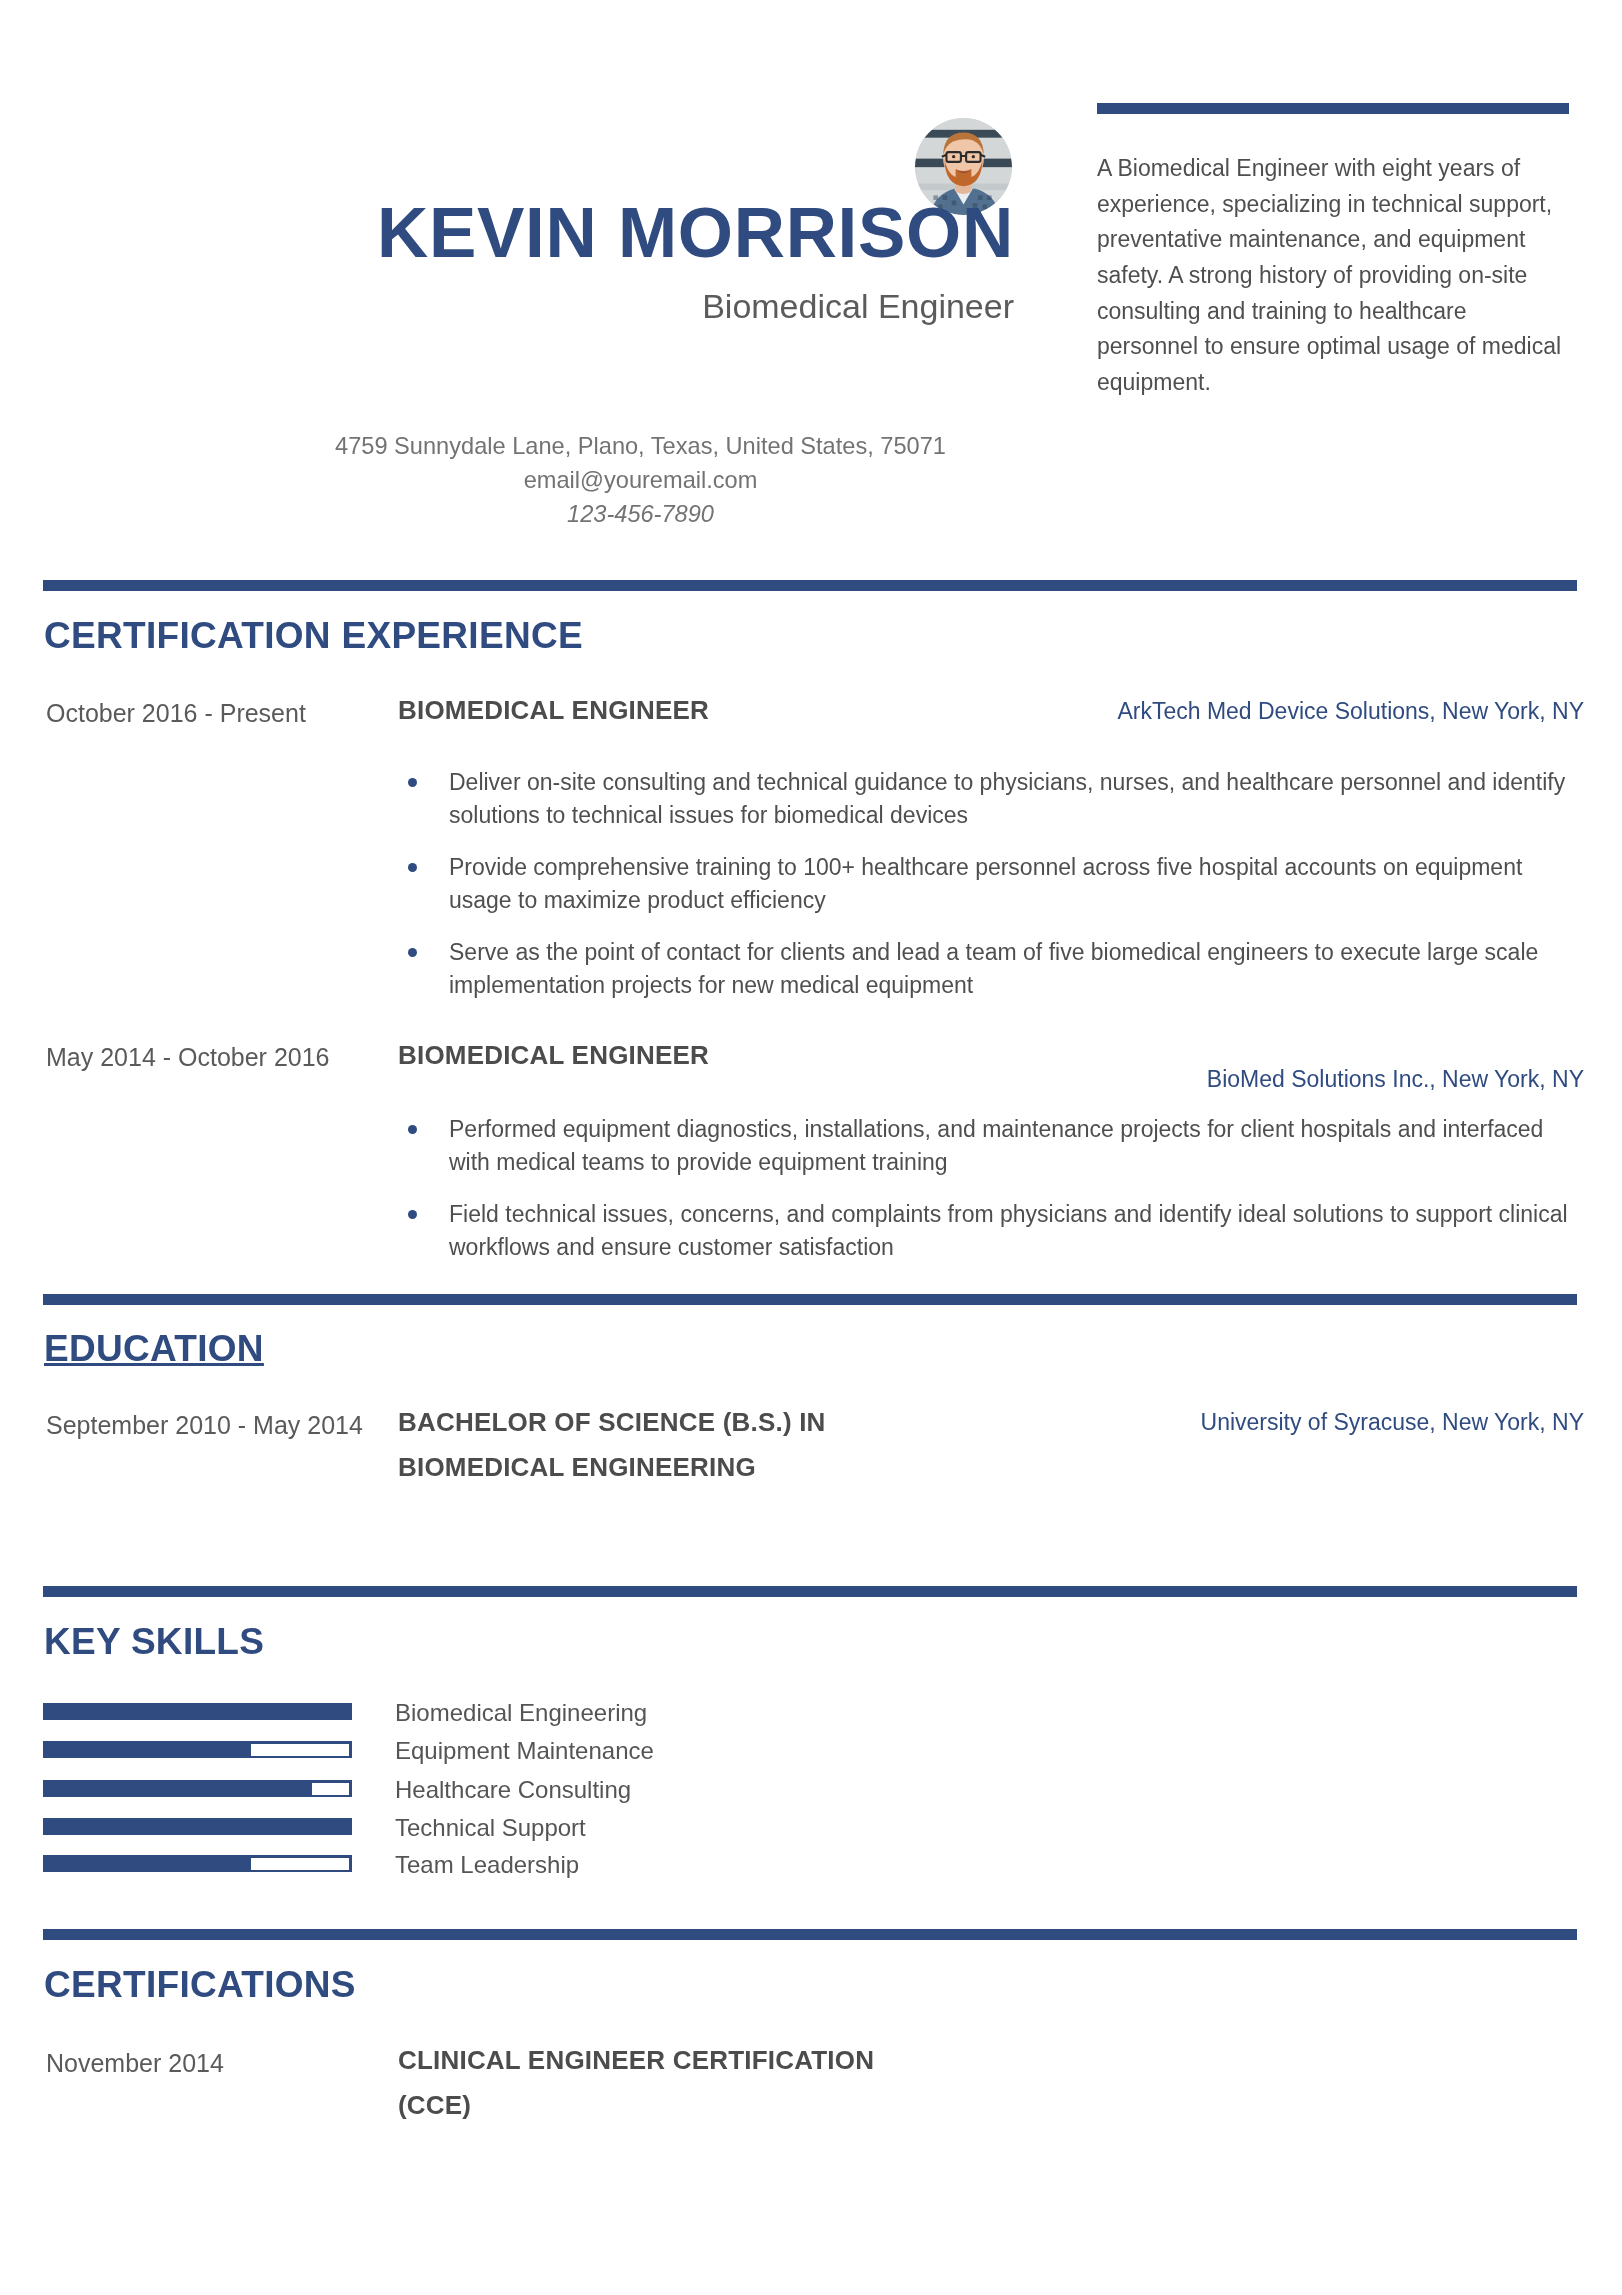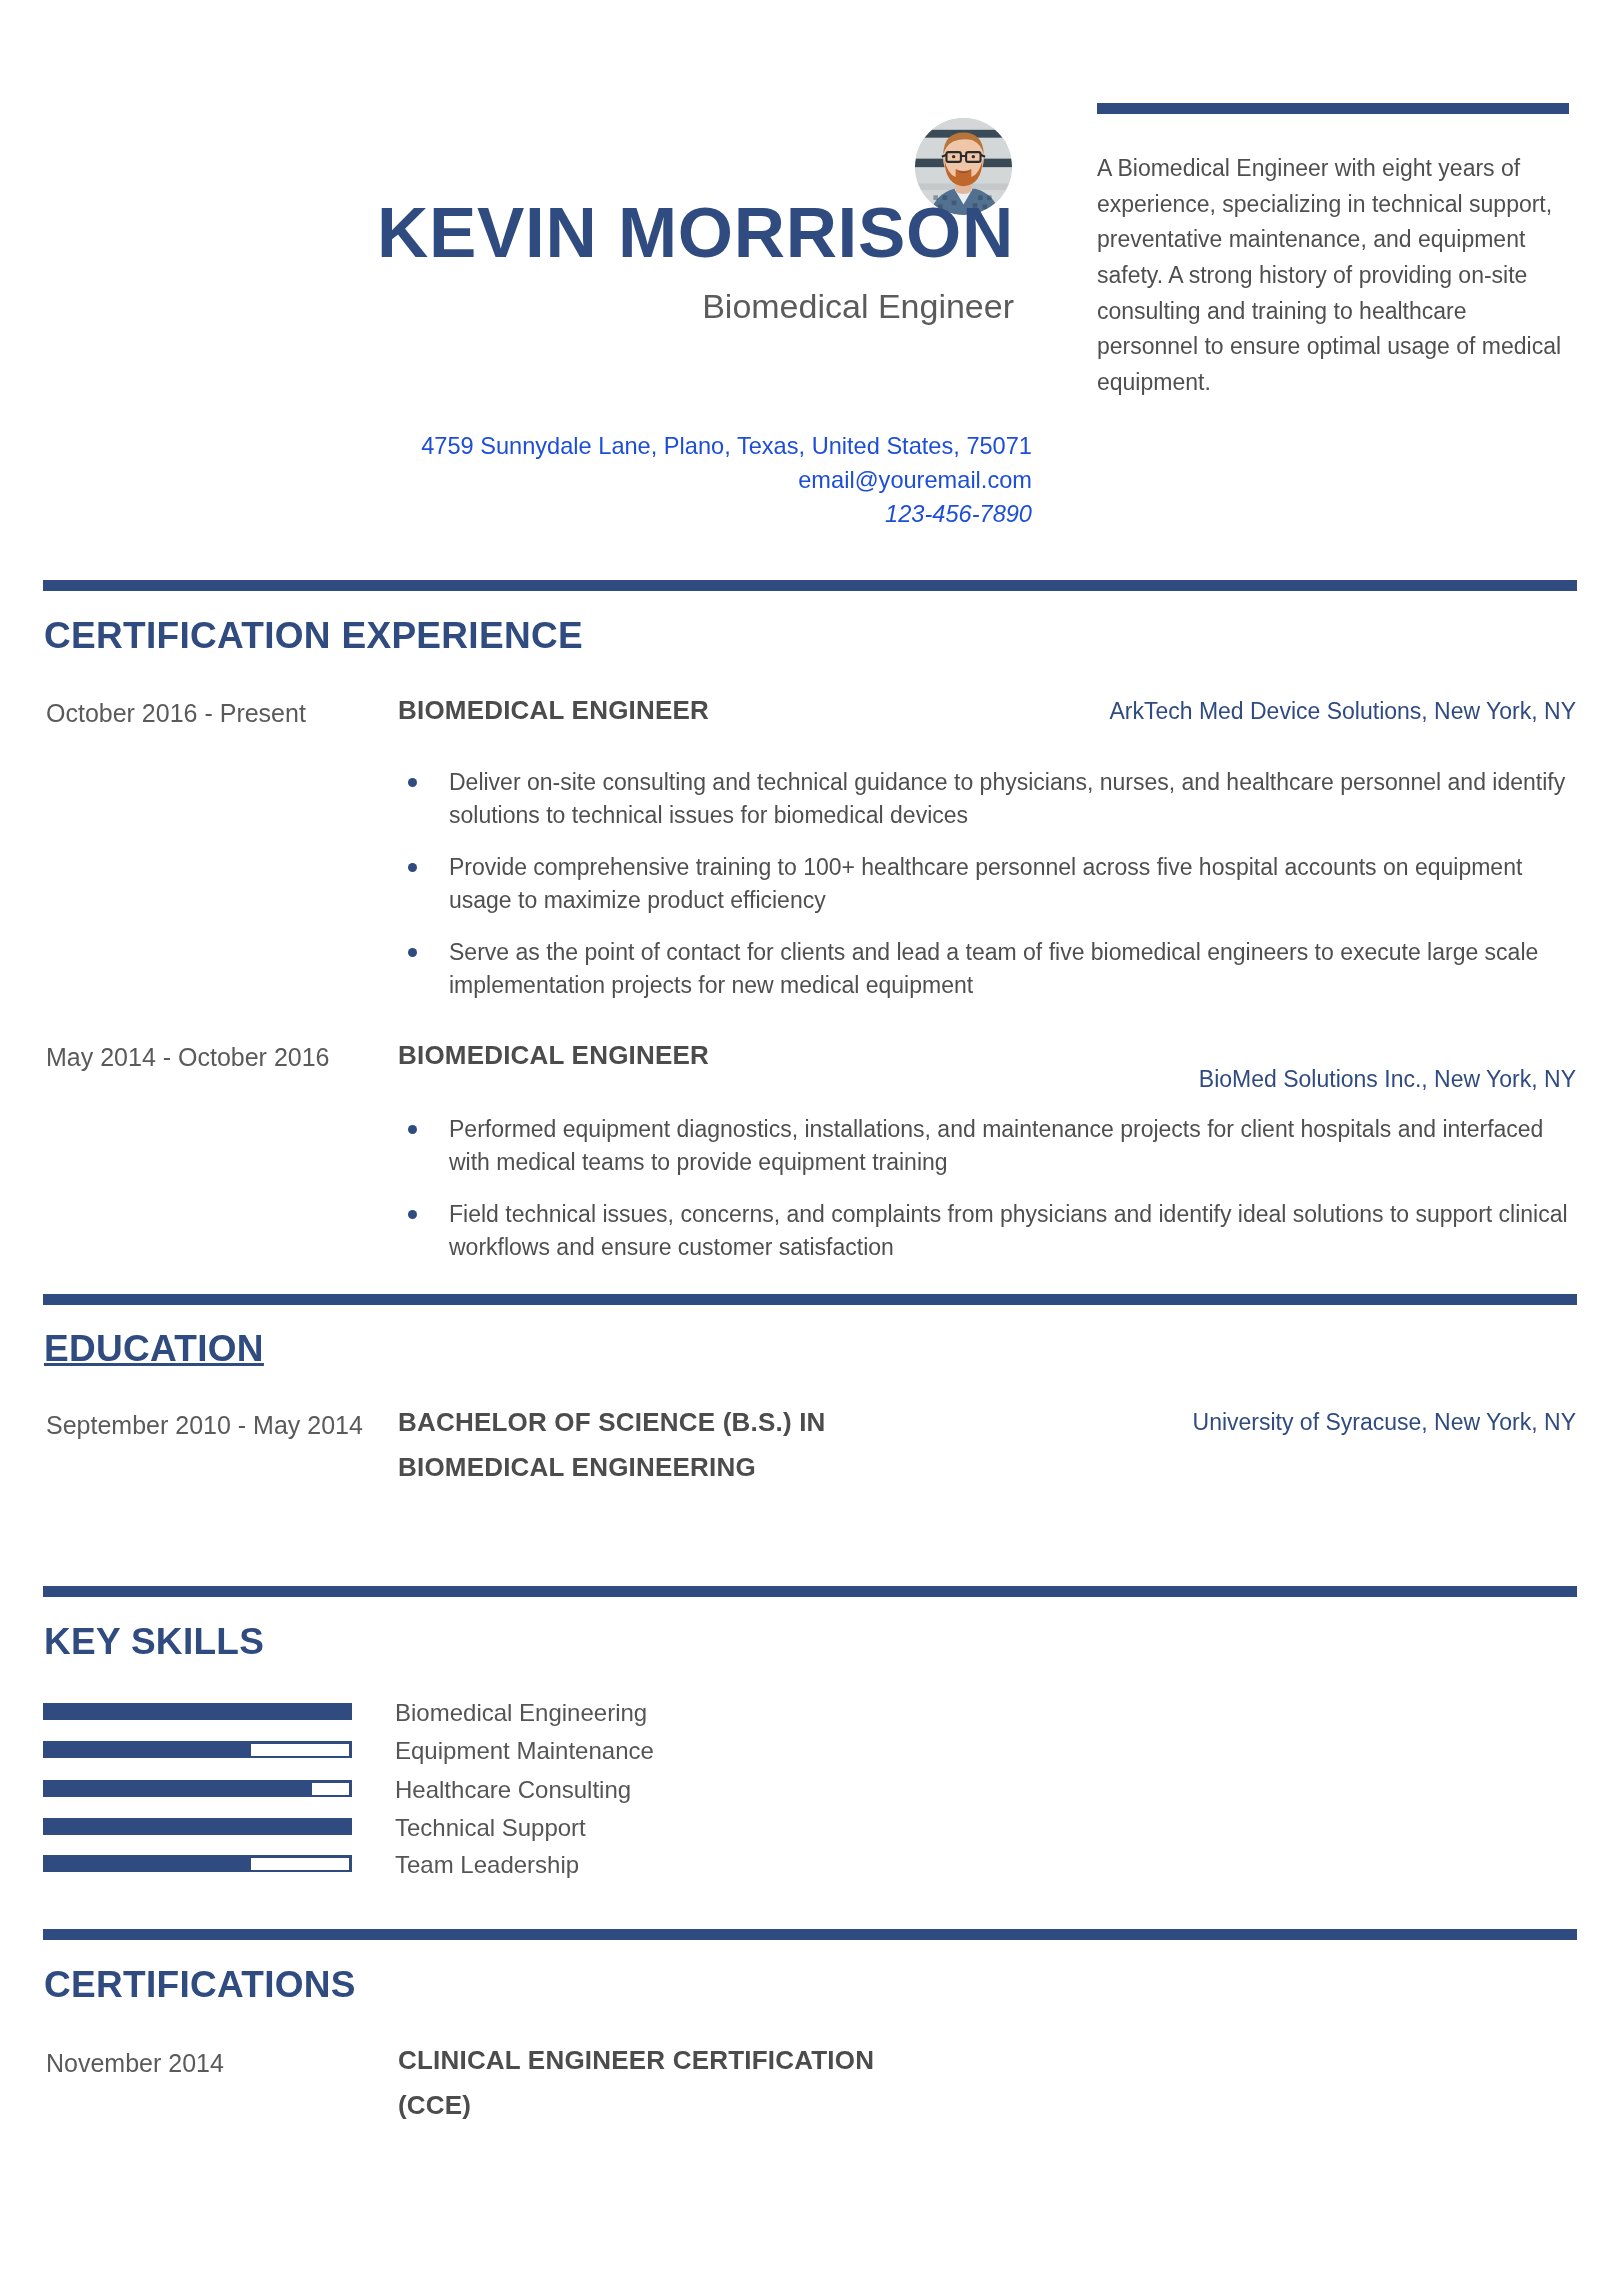--- a/index.html
+++ b/index.html
@@ -83,27 +83,27 @@
     top:151px;
     width:474px;
     font-size:23px;
     line-height:1.55;
     color:#4f4f4f;
     text-align:left;
   }
 
   .contact{
     position:absolute;
-    left:279px;
+    left:264px;
     top:429px;
     width:753px;
-    text-align:right;
+    text-align:center;
     font-size:23.6px;
     line-height:1.45;
-    color:#1d4ed8;
+    color:#737373;
   }
   .contact .phone{font-style:italic;}
 
   
   .section{position:absolute;left:0;width:1622px;}
   .section-rule{
     position:absolute;
     left:43px;
     width:1534px;
     height:11px;
@@ -134,21 +134,21 @@
     left:398px;
     width:589px;
     font-size:26px;
     line-height:1.45;
     font-weight:bold;
     color:#4c4c4c;
     letter-spacing:0.2px;
   }
   .entry-org{
     position:absolute;
-    right:46px;
+    right:38px;
     width:720px;
     text-align:right;
     font-size:23px;
     line-height:1.4;
     color:var(--accent);
   }
   .bullets{
     position:absolute;
     left:398px;
     width:1178px;

